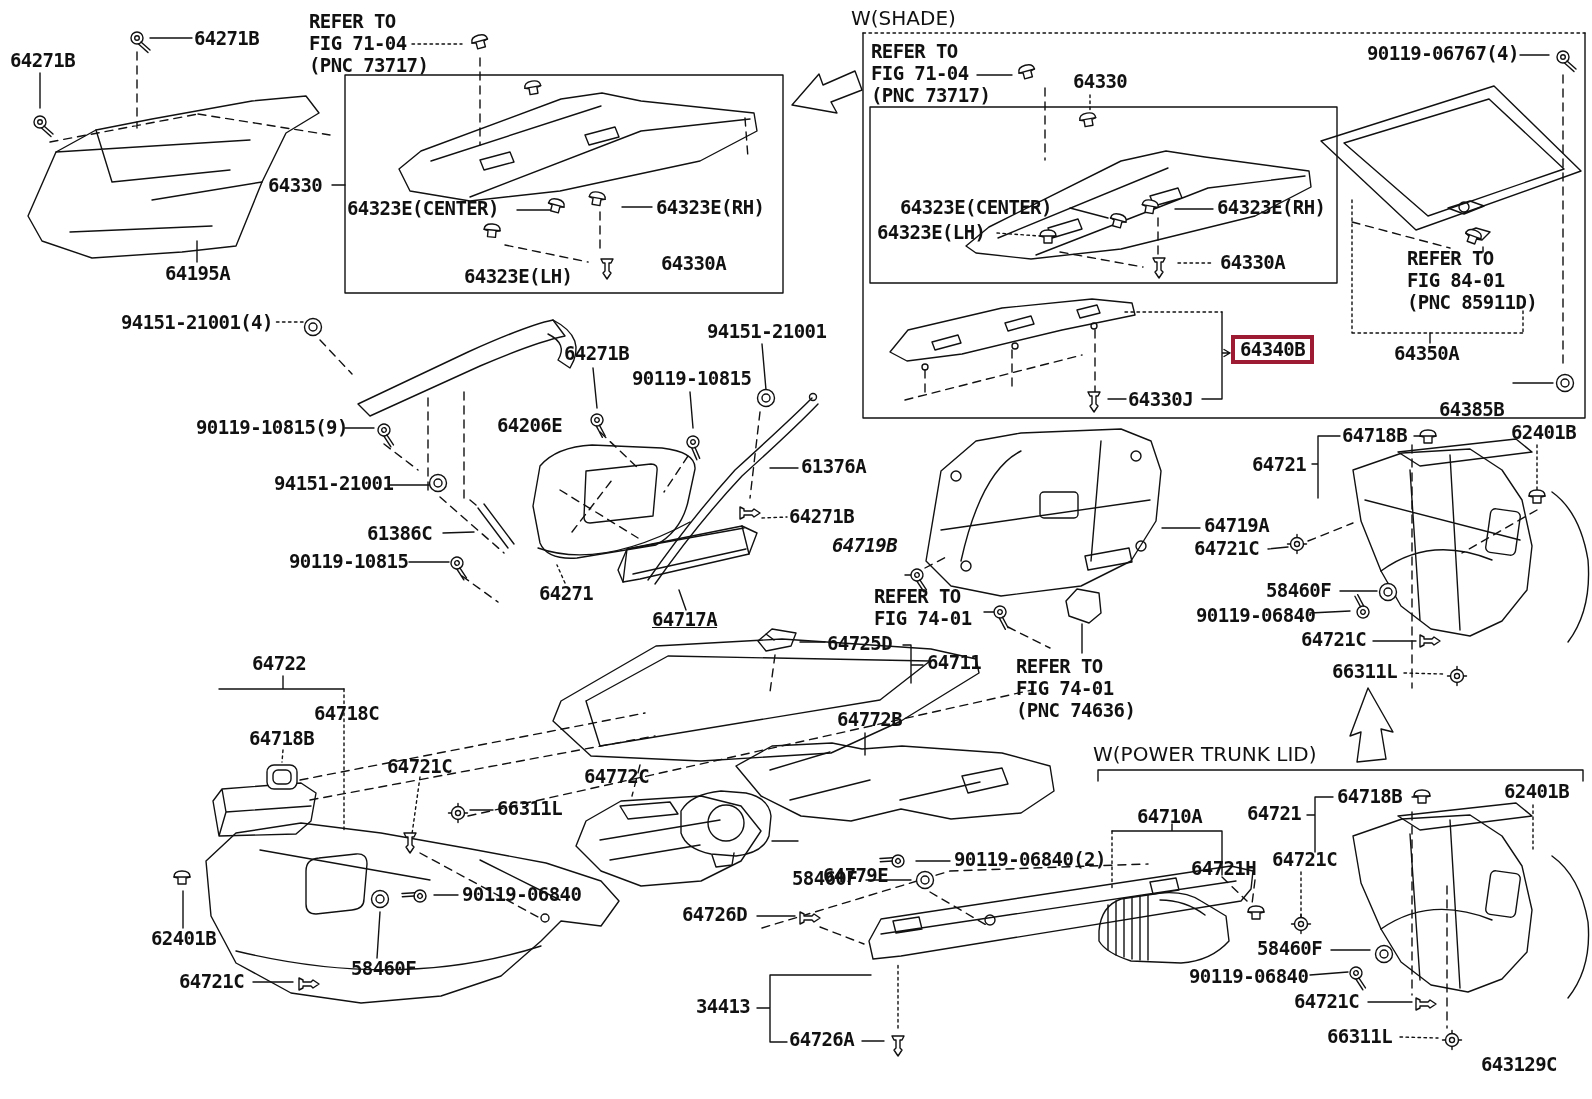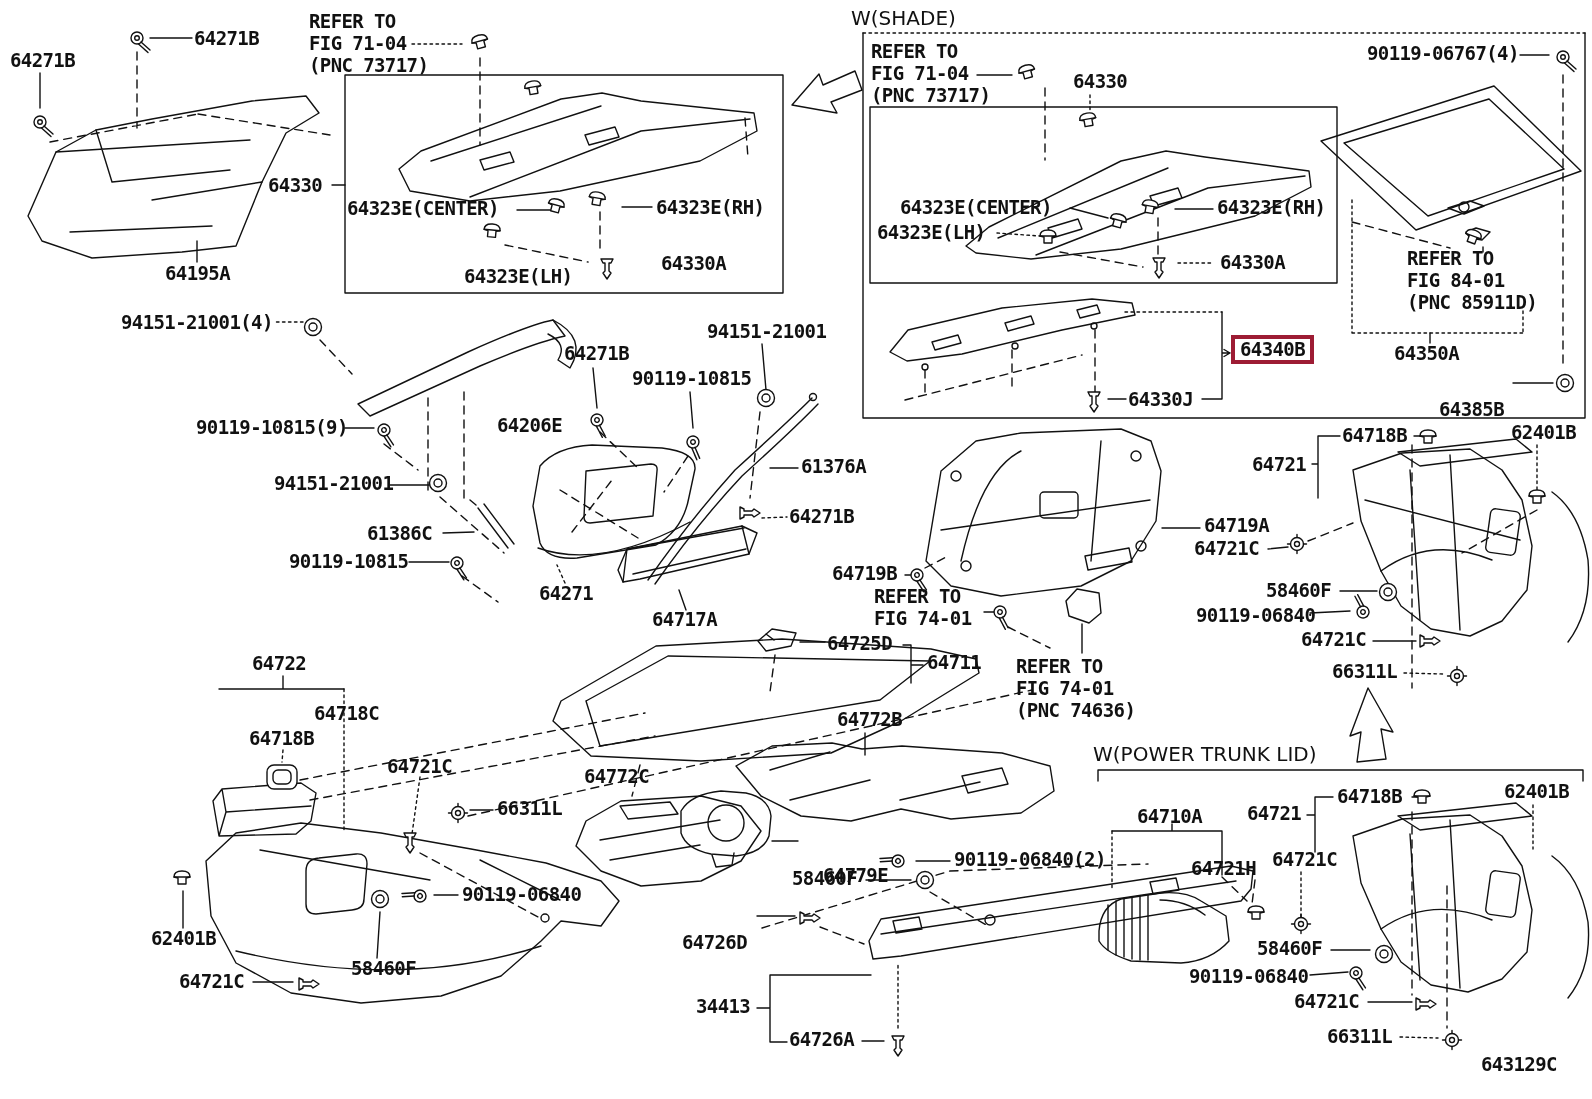--- a/index.html
+++ b/index.html
@@ -293,44 +293,44 @@
     <div class="plbl" style="left: 707px; top: 322px;">94151-21001</div>
     <div class="plbl" style="left: 632px; top: 369px;">90119-10815</div>
     <div class="plbl" style="left: 196px; top: 418px;">90119-10815(9)</div>
     <div class="plbl" style="left: 497px; top: 416px; text-align: center;">64206E</div>
     <div class="plbl" style="left: 274px; top: 474px;">94151-21001</div>
     <div class="plbl" style="left: 801px; top: 457px;">61376A</div>
     <div class="plbl" style="left: 367px; top: 524px;">61386C</div>
     <div class="plbl" style="left: 789px; top: 507px;">64271B</div>
     <div class="plbl" style="left: 289px; top: 552px;">90119-10815</div>
     <div class="plbl" style="left: 539px; top: 584px;">64271</div>
-    <div class="plbl" style="left: 652px; top: 610px;">64717A</div>
+    <div class="plbl" style="left: 652px; top: 610px; text-decoration: underline;">64717A</div>
     <div class="plbl" style="left: 1342px; top: 426px;">64718B</div>
     <div class="plbl" style="left: 1511px; top: 423px;">62401B</div>
     <div class="plbl" style="left: 1252px; top: 455px;">64721</div>
     <div class="plbl" style="left: 1204px; top: 516px;">64719A</div>
     <div class="plbl" style="left: 1194px; top: 539px;">64721C</div>
-    <div class="plbl" style="left: 832px; top: 564px;">64719B</div>
+    <div class="plbl" style="left: 832px; top: 536px; font-style: italic;">64719B</div>
     <div class="plbl" style="left: 1266px; top: 581px;">58460F</div>
     <div class="plbl" style="left: 1196px; top: 606px;">90119-06840</div>
     <div class="plbl" style="left: 1301px; top: 630px;">64721C</div>
     <div class="plbl" style="left: 1332px; top: 662px;">66311L</div>
     <div class="plbl" style="left: 827px; top: 634px; text-align: right;">64725D</div>
     <div class="plbl" style="left: 927px; top: 653px;">64711</div>
     <div class="plbl" style="left: 837px; top: 710px;">64772B</div>
     <div class="plbl" style="left: 252px; top: 654px;">64722</div>
     <div class="plbl" style="left: 314px; top: 704px;">64718C</div>
     <div class="plbl" style="left: 249px; top: 729px;">64718B</div>
     <div class="plbl" style="left: 387px; top: 757px;">64721C</div>
     <div class="plbl" style="left: 584px; top: 767px;">64772C</div>
     <div class="plbl" style="left: 497px; top: 799px;">66311L</div>
     <div class="plbl" style="left: 823px; top: 830px; margin-top: 36px;">64779E</div>
     <div class="plbl" style="left: 954px; top: 850px;">90119-06840(2)</div>
     <div class="plbl" style="left: 792px; top: 869px;">58460F</div>
-    <div class="plbl" style="left: 682px; top: 905px; margin-top: 28px;">64726D</div>
+    <div class="plbl" style="left: 682px; top: 905px;">64726D</div>
     <div class="plbl" style="left: 696px; top: 997px;">34413</div>
     <div class="plbl" style="left: 789px; top: 1030px;">64726A</div>
     <div class="plbl" style="left: 151px; top: 929px;">62401B</div>
     <div class="plbl" style="left: 179px; top: 972px;">64721C</div>
     <div class="plbl" style="left: 351px; top: 959px;">58460F</div>
     <div class="plbl" style="left: 462px; top: 885px;">90119-06840</div>
     <div class="plbl" style="left: 1137px; top: 807px;">64710A</div>
     <div class="plbl" style="left: 1247px; top: 804px;">64721</div>
     <div class="plbl" style="left: 1337px; top: 787px;">64718B</div>
     <div class="plbl" style="left: 1504px; top: 782px;">62401B</div>

